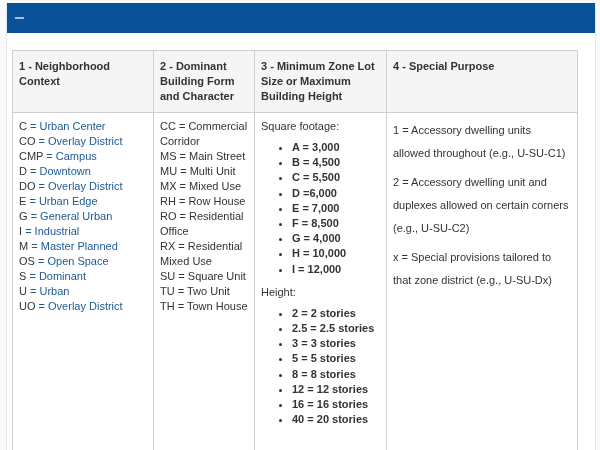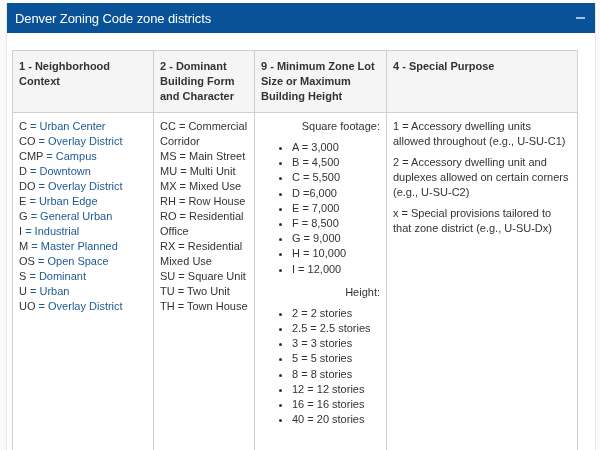--- a/index.html
+++ b/index.html
@@ -8,47 +8,46 @@
   .header{position:absolute;left:0;top:0;width:588px;height:30px;background:#0a5297;color:#fff;display:flex;align-items:center;justify-content:space-between;box-sizing:border-box;padding:0 8px 0 8px;}
   .header .title{font-size:13px;font-weight:normal;letter-spacing:-0.1px;}
   .header .collapse{width:9px;height:2px;background:#9cc2e8;margin-right:2px;cursor:pointer;}
   table{position:absolute;left:12px;top:50px;width:565px;border-collapse:collapse;font-size:11px;color:#333;table-layout:fixed;}
   th,td{border:1px solid #cfcfcf;vertical-align:top;text-align:left;padding:6px 6px;line-height:15px;}
   th{background:#f5f5f5;font-weight:bold;color:#333;height:47px;padding-top:8px;}
   table{border-left:1px solid #555;border-right:1px solid #555;border-bottom:1.5px solid #555;}
   td.c1 .row, td.c2 .row{white-space:nowrap;}
   .code{color:#333;}
   .name{color:#1d5a94;}
-  .sub{margin:0 0 6px 0;text-align:right;}
+  .sub{margin:0 0 6px 0;}
   ul{margin:0 0 8px 0;padding-left:31px;}
-  li{line-height:15.2px;}
-  .p4 p{margin:0 0 6px 0;line-height:15px;}
+  li{line-height:15.2px;font-weight:bold;}
+  .p4 p{margin:0 0 6px 0;line-height:23px;}
 </style>
 </head>
 <body>
 
 <div class="panel">
   <div class="header">
-    <span class="title">Denver Zoning Code zone districts</span>
     <span class="collapse"></span>
   </div>
 </div>
 
 <table>
   <colgroup>
     <col style="width:141px">
       <col style="width:101px">
       <col style="width:132px">
       <col style="width:191px">
   </colgroup>
   <thead>
     <tr>
       <th>1 - Neighborhood Context</th>
       <th>2 - Dominant Building Form and Character</th>
-      <th>9 - Minimum Zone Lot Size or Maximum Building Height</th>
+      <th>3 - Minimum Zone Lot Size or Maximum Building Height</th>
       <th>4 - Special Purpose</th>
     </tr>
   </thead>
   <tbody>
     <tr style="height:412px">
       <td class="c1">
         <div class="row"><span class="code">C</span> <span class="name">= <span>Urban Center</span></span></div>
         <div class="row"><span class="code">CO</span> <span class="name">= <span>Overlay District</span></span></div>
         <div class="row"><span class="code">CMP</span> <span class="name">= <span>Campus</span></span></div>
         <div class="row"><span class="code">D</span> <span class="name">= <span>Downtown</span></span></div>
@@ -76,21 +75,21 @@
       </td>
       <td>
         <p class="sub">Square footage:</p>
         <ul>
           <li>A = 3,000</li>
           <li>B = 4,500</li>
           <li>C = 5,500</li>
           <li>D =6,000</li>
           <li>E = 7,000</li>
           <li>F = 8,500</li>
-          <li>G = 9,000</li>
+          <li>G = 4,000</li>
           <li>H = 10,000</li>
           <li>I = 12,000</li>
         </ul>
         <p class="sub">Height:</p>
         <ul>
           <li>2 = 2 stories</li>
           <li>2.5 = 2.5 stories</li>
           <li>3 = 3 stories</li>
           <li>5 = 5 stories</li>
           <li>8 = 8 stories</li>

